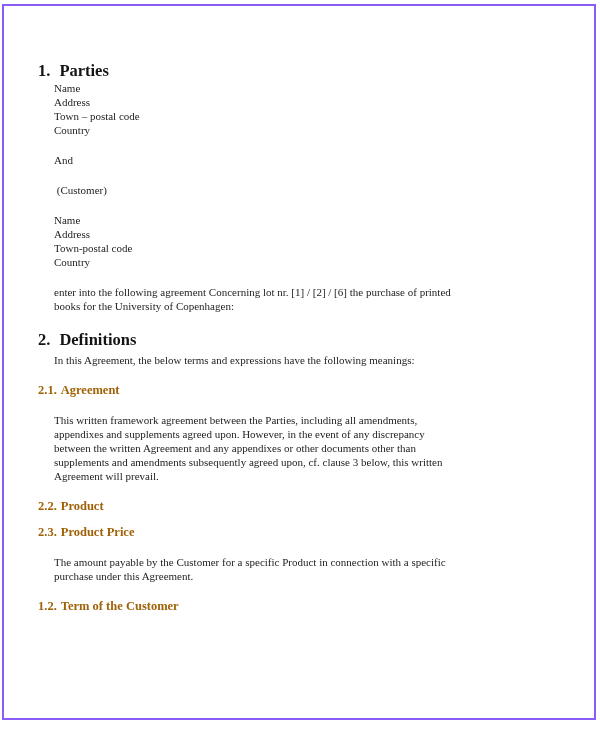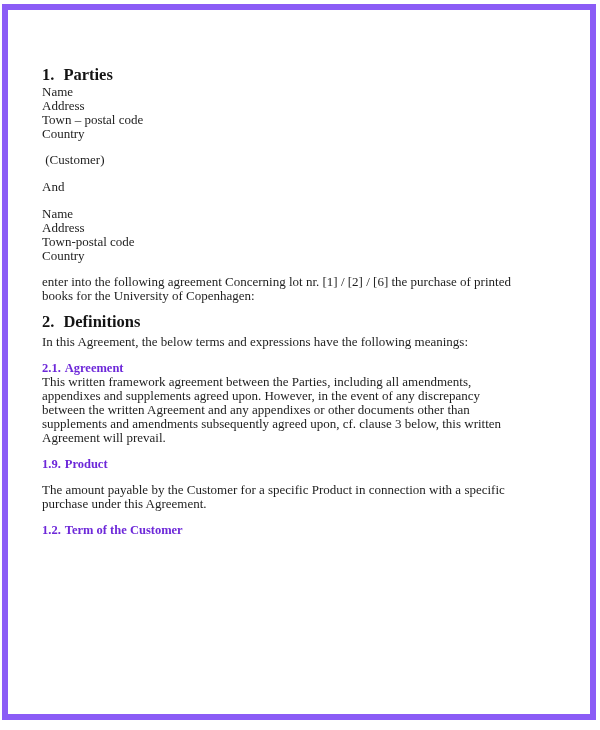--- a/index.html
+++ b/index.html
@@ -13,77 +13,77 @@
     position: relative;
     font-family: "Liberation Serif", "DejaVu Serif", serif;
     color: #1d1d1d;
   }
   .page {
     position: absolute;
     left: 2px;
     top: 4px;
     width: 594px;
     height: 716px;
-    border: 6px solid #8b5cf6;
+    border: 2px solid #8b5cf6;
     background: #ffffff;
     box-sizing: border-box;
   }
   .content {
     padding: 54px 20px 0 34px;
   }
   .heading {
     font-size: 16.5px;
     line-height: 21px;
     font-weight: bold;
     color: #141414;
     margin: 0;
   }
   .heading .h-num {
     margin-right: 9px;
   }
   .body-text {
-    font-size: 13px;
+    font-size: 11px;
     line-height: 14px;
     white-space: pre-wrap;
-    margin: 0;
+    margin: 16px;
   }
   .address-block { margin-top: 0; }
   .party-label { margin-top: 12px; white-space: pre; }
   .connector { margin-top: 13px; }
   .address-block-2 { margin-top: 13px; }
   .supplier-label { margin-top: 12px; }
   .intro-para { margin-top: 12px; }
   .heading-2 { margin-top: 8px; }
   .lead-line { margin-top: 3px; }
   .def-item { margin-top: 12px; }
   .def-heading {
     font-size: 12.5px;
     line-height: 14px;
     font-weight: bold;
-    color: #6d28d9;
+    color: #a16207;
     margin: 0;
   }
   .def-heading .d-num { margin-right: 4px; }
 </style>
 </head>
 <body>
 
 <div class="page">
   <div class="content">
 
     <h1 class="heading"><span class="h-num">1.</span><span>Parties</span></h1>
 
     <div class="body-text address-block">Name
 Address
 Town – postal code
 Country</div>
 
+    <div class="body-text connector">And</div>
+
     <div class="body-text party-label"> (Customer)</div>
-
-    <div class="body-text connector">And</div>
 
     <div class="body-text address-block-2">Name
 Address
 Town-postal code
 Country</div>
 
 
     <div class="body-text intro-para">enter into the following agreement Concerning lot nr. [1] / [2] / [6] the purchase of printed
 books for the University of Copenhagen:</div>
 
@@ -94,24 +94,25 @@
     <div class="def-item">
       <div class="def-heading"><span class="d-num">2.1.</span><span>Agreement</span></div>
       <div class="body-text">This written framework agreement between the Parties, including all amendments,
 appendixes and supplements agreed upon. However, in the event of any discrepancy
 between the written Agreement and any appendixes or other documents other than
 supplements and amendments subsequently agreed upon, cf. clause 3 below, this written
 Agreement will prevail.</div>
     </div>
 
     <div class="def-item">
-      <div class="def-heading"><span class="d-num">1.9.</span><span>Product</span></div>
+      <div class="def-heading"><span class="d-num">2.2.</span><span>Product</span></div>
     </div>
 
     <div class="def-item">
+      <div class="def-heading"><span class="d-num">2.3.</span><span>Product Price</span></div>
       <div class="body-text">The amount payable by the Customer for a specific Product in connection with a specific
 purchase under this Agreement.</div>
     </div>
 
     <div class="def-item">
       <div class="def-heading"><span class="d-num">1.2.</span><span>Term of the Customer</span></div>
     </div>
 
   </div>
 </div>

